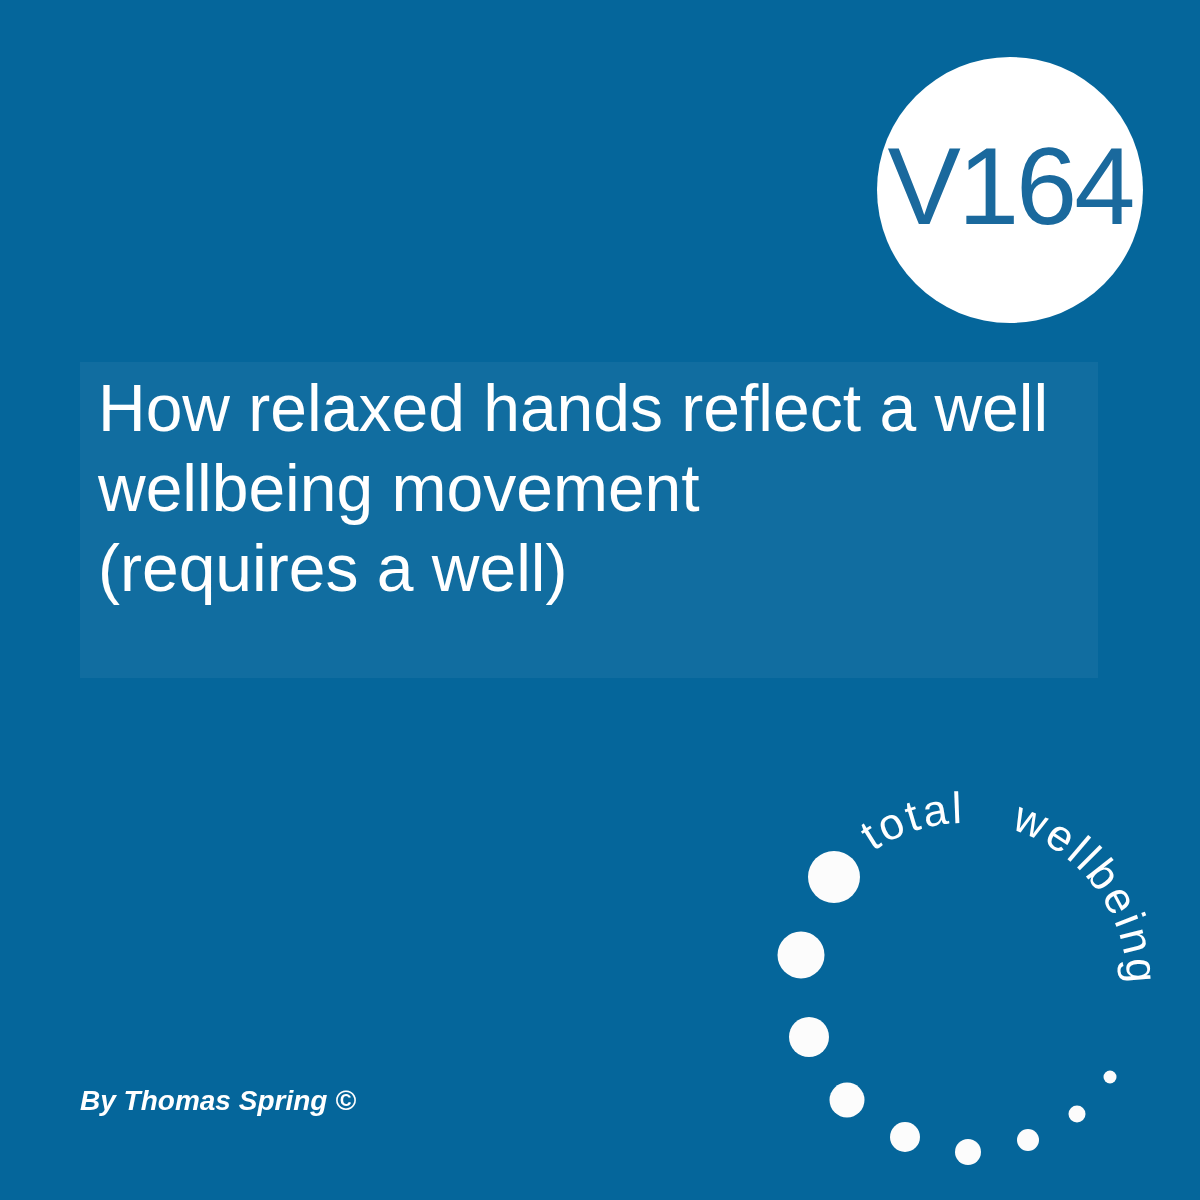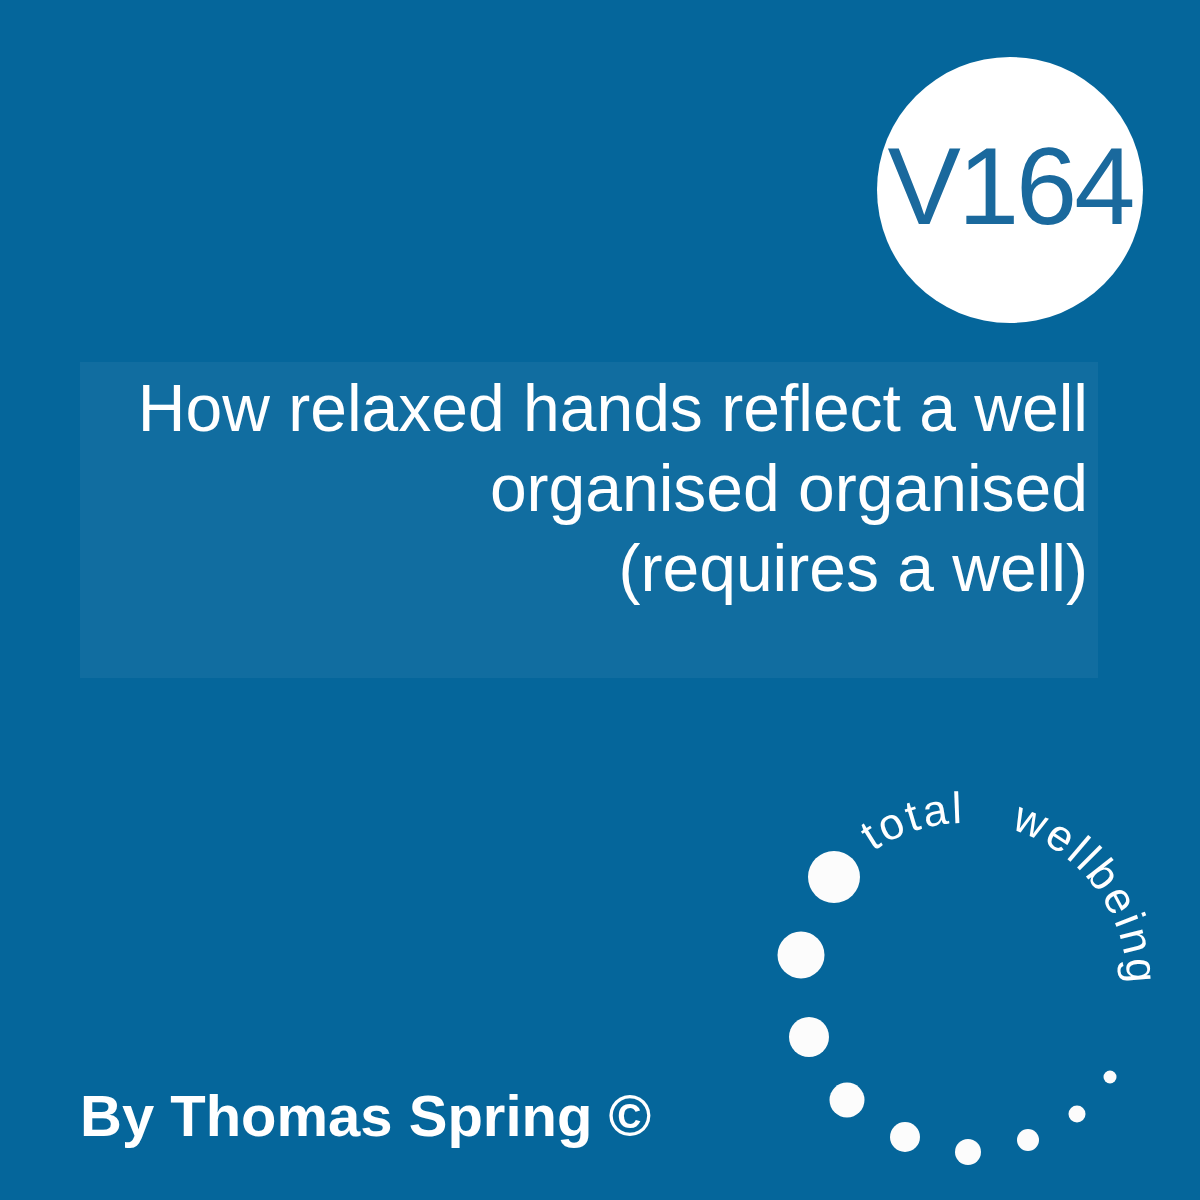--- a/index.html
+++ b/index.html
@@ -56,32 +56,32 @@
     position: absolute;
     left: 18px;
     top: 6px;
     width: 990px;
     color: var(--text);
     font-size: 66px;
     line-height: 80px;
     font-weight: 400;
     letter-spacing: 0px;
     white-space: nowrap;
-    text-align: right;
   }
   
   .byline {
     position: absolute;
     left: 80px;
     top: 1087px;
     color: var(--text);
-    font-size: 58px;
+    font-size: 28px;
     font-weight: 700;
     line-height: 1;
     white-space: nowrap;
+    font-style: italic;
   }
   
   .logo {
     position: absolute;
     left: 760px;
     top: 760px;
     width: 420px;
     height: 420px;
   }
   .arc-text {
@@ -98,21 +98,21 @@
 
 <div class="canvas">
 
   <div class="badge">
     <span class="badge-text">V164</span>
   </div>
 
   <div class="title-panel">
     <div class="title">
       <div>How relaxed hands reflect a well</div>
-      <div>organised organised</div>
+      <div>wellbeing movement</div>
       <div>(requires a well)</div>
     </div>
   </div>
 
   <div class="byline">By Thomas Spring ©</div>
 
   <svg class="logo" viewBox="0 0 420 420" xmlns="http://www.w3.org/2000/svg">
     <defs>
       <path id="arcpath" d="M 109.7 93.9 A 162 162 0 0 1 357.3 280.4" fill="none"></path>
     </defs>

